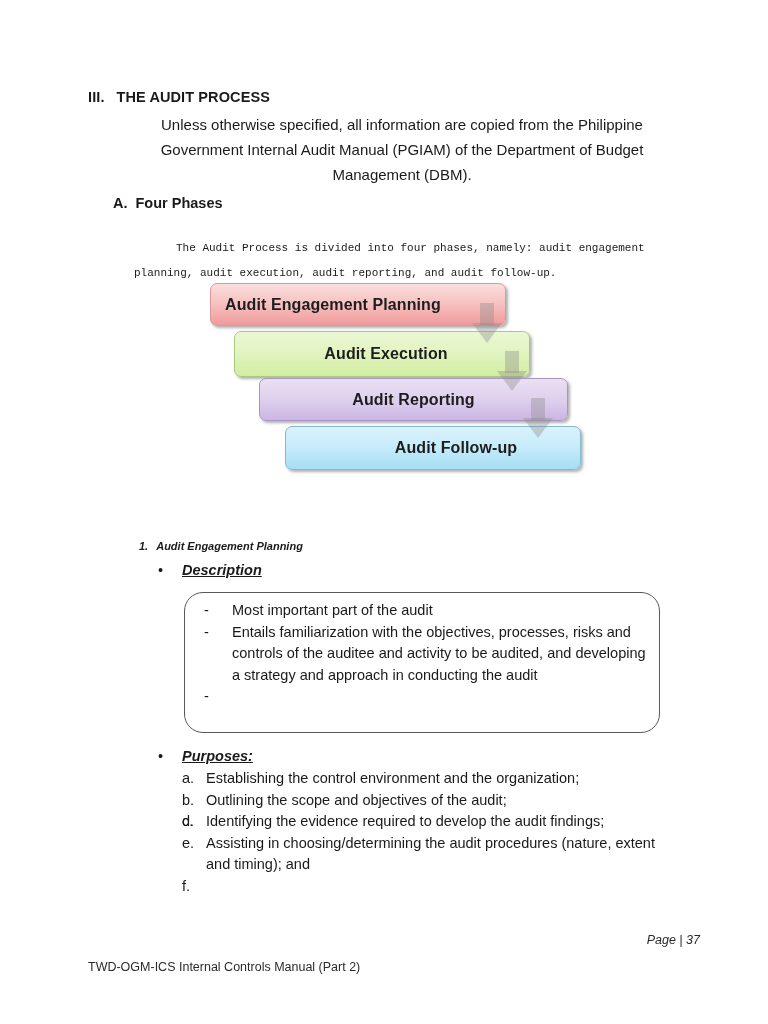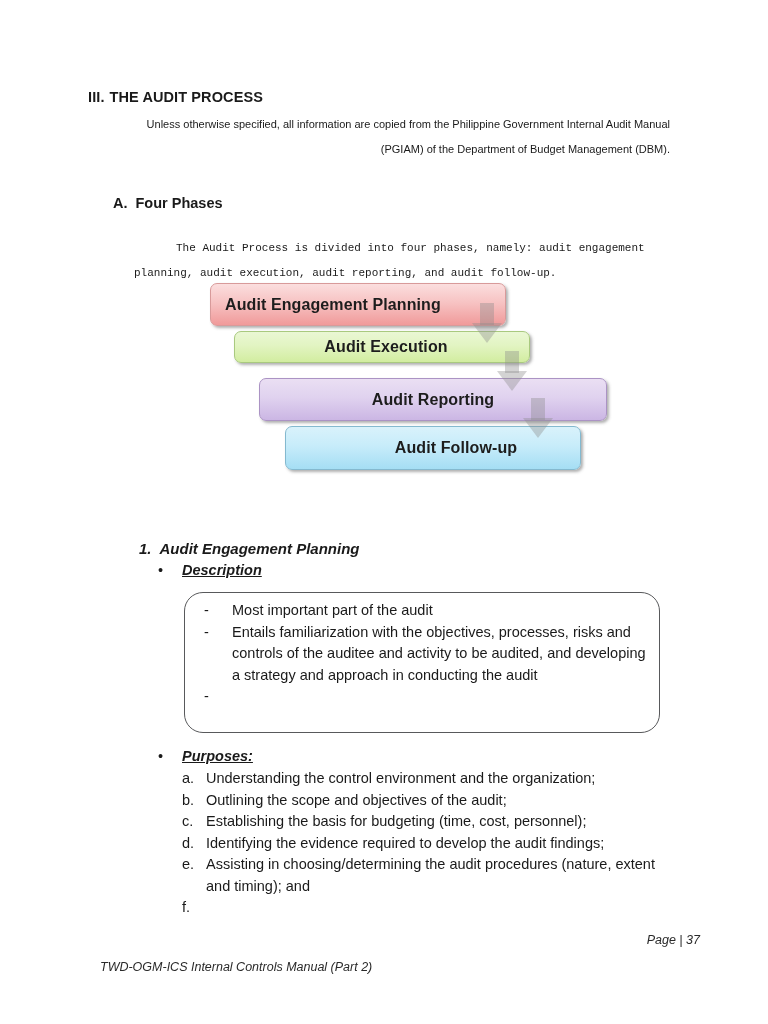--- a/index.html
+++ b/index.html
@@ -24,31 +24,31 @@
 
   
   .sec-heading {
     position: absolute;
     left: 88px;
     top: 89px;
     font-size: 14.5px;
     font-weight: bold;
     letter-spacing: 0.1px;
   }
-  .sec-heading .num { margin-right: 5px; }
+  .sec-heading .num { margin-right: 12px; }
 
   
   .intro-par {
     position: absolute;
     left: 134px;
     top: 112px;
     width: 536px;
-    font-size: 11px;
+    font-size: 15px;
     line-height: 25px;
-    text-align: right;
+    text-align: center;
   }
 
   
   .sub-heading {
     position: absolute;
     left: 113px;
     top: 195px;
     font-size: 14.5px;
     font-weight: bold;
     text-align: center;
@@ -90,27 +90,27 @@
     pointer-events: auto;
   }
   .phase-1 {
     left: 210px; top: 283px; width: 296px; height: 43px;
     background: linear-gradient(to bottom, #fbdede 0%, #f7c3c3 45%, #f09a9a 100%);
     border: 1px solid #d89a9a;
     justify-content: flex-start;
     padding-left: 14px;
   }
   .phase-2 {
-    left: 234px; top: 331px; width: 296px; height: 32px;
+    left: 234px; top: 331px; width: 296px; height: 46px;
     background: linear-gradient(to bottom, #eaf7d4 0%, #e2f4c2 45%, #d2eda0 100%);
     border: 1px solid #a9c97f;
     padding-left: 8px;
   }
   .phase-3 {
-    left: 259px; top: 378px; width: 348px; height: 43px;
+    left: 259px; top: 378px; width: 309px; height: 43px;
     background: linear-gradient(to bottom, #eadff3 0%, #e0d2ef 45%, #cbb6e4 100%);
     border: 1px solid #ab93c4;
   }
   .phase-4 {
     left: 285px; top: 426px; width: 296px; height: 44px;
     background: linear-gradient(to bottom, #d9f2fb 0%, #c7ecfa 45%, #a5def4 100%);
     border: 1px solid #84b9cf;
     padding-left: 46px;
   }
 
@@ -150,21 +150,21 @@
     width: 540px;
     font-size: 14.5px;
     line-height: 25px;
   }
 
   
   .phase-heading {
     position: absolute;
     left: 139px;
     top: 540px;
-    font-size: 15px;
+    font-size: 11px;
     font-weight: bold;
     font-style: italic;
   }
   .phase-heading .num { margin-right: 8px; }
 
   .bullet-row {
     position: absolute;
     font-size: 14.5px;
   }
   .bullet-row .dot {
@@ -234,23 +234,21 @@
     width: 18px;
     text-align: left;
   }
 
   
   .footer-left {
     position: absolute;
     left: 88px;
     top: 960px;
     font-size: 12.5px;
-    font-style: italic;
     color: #2a2a2a;
-    margin-left: 12px;
   }
   .footer-right {
     position: absolute;
     right: 68px;
     top: 933px;
     font-size: 12.5px;
     font-style: italic;
     color: #2a2a2a;
   }
 </style>
@@ -318,29 +316,28 @@
   </div>
 
   <div class="bullet-row bullet-purposes">
     <span class="dot">•</span>
     <span class="lbl">Purposes:</span>
   </div>
 
   <div class="purpose-list">
     <div class="purpose-item">
       <span class="mark">a.</span>
-      <span>Understanding the control environment and the organization;</span>
+      <span>Establishing the control environment and the organization;</span>
     </div>
     <div class="purpose-item">
       <span class="mark">b.</span>
       <span>Outlining the scope and objectives of the audit;</span>
     </div>
     <div class="purpose-item">
       <span class="mark">c.</span>
-      <span>Establishing the basis for budgeting (time, cost, personnel);</span>
     </div>
     <div class="purpose-item">
       <span class="mark">d.</span>
       <span>Identifying the evidence required to develop the audit findings;</span>
     </div>
     <div class="purpose-item">
       <span class="mark">e.</span>
       <span>Assisting in choosing/determining the audit procedures (nature, extent and timing); and</span>
     </div>
     <div class="purpose-item">

